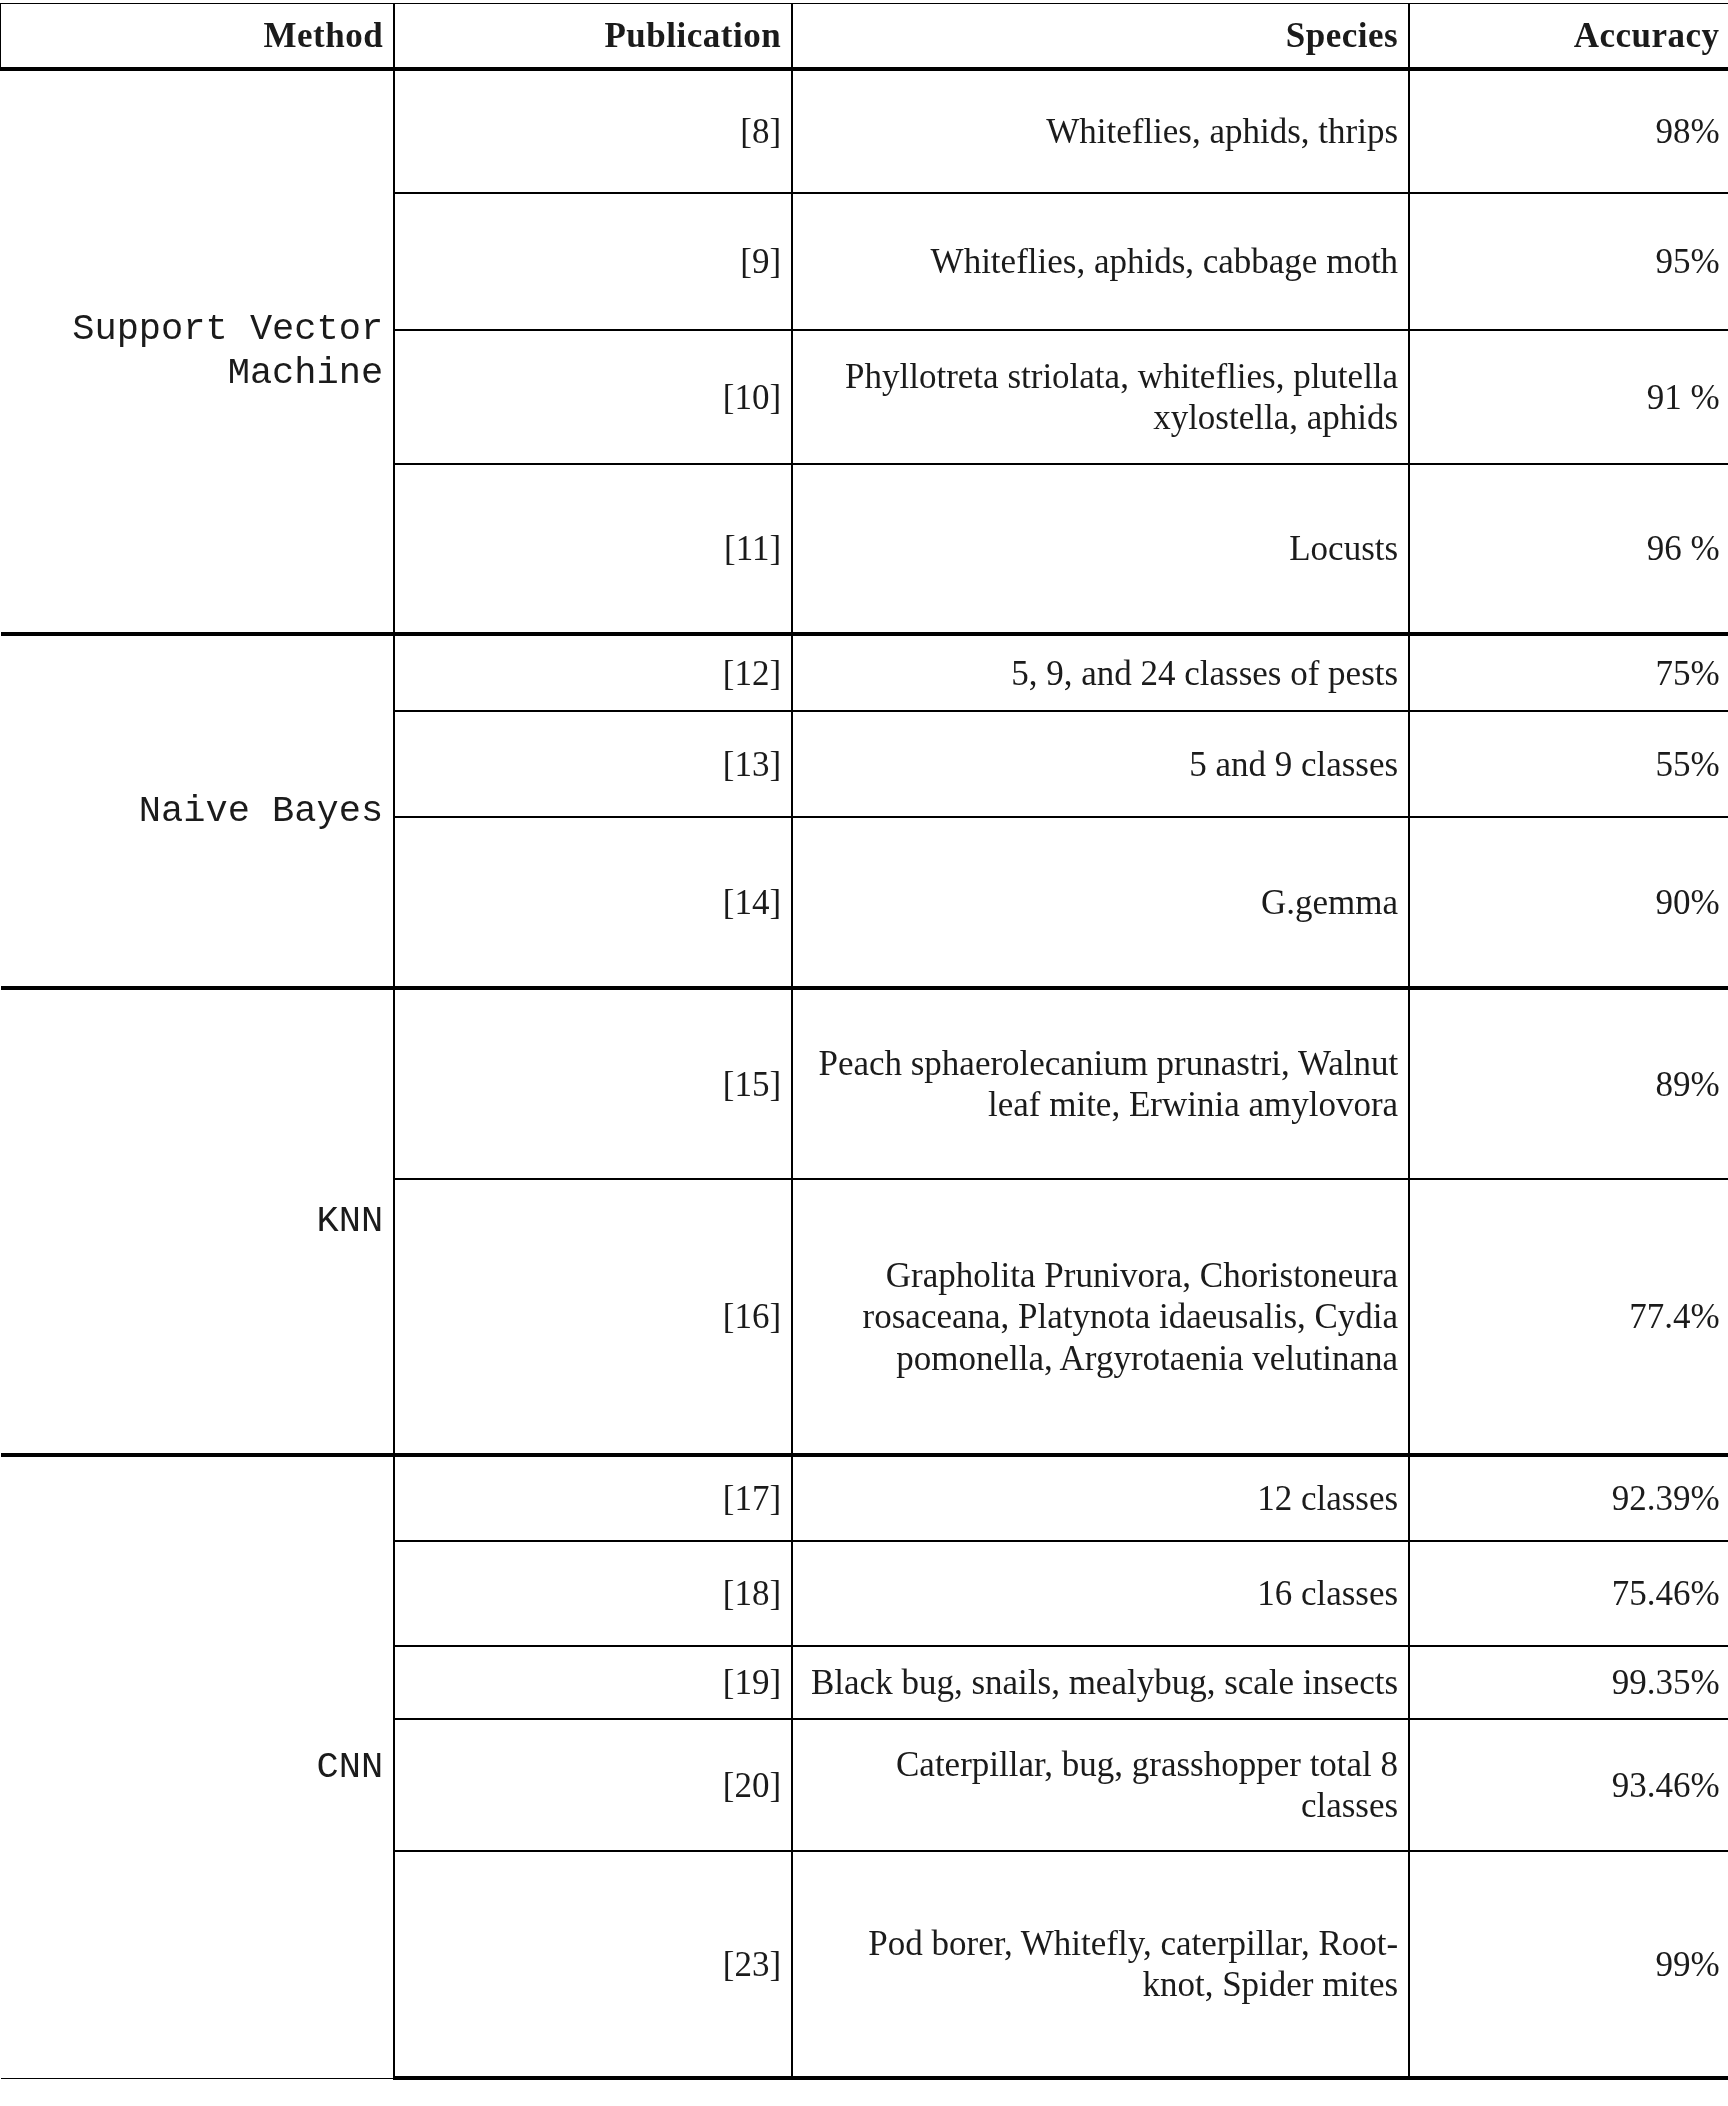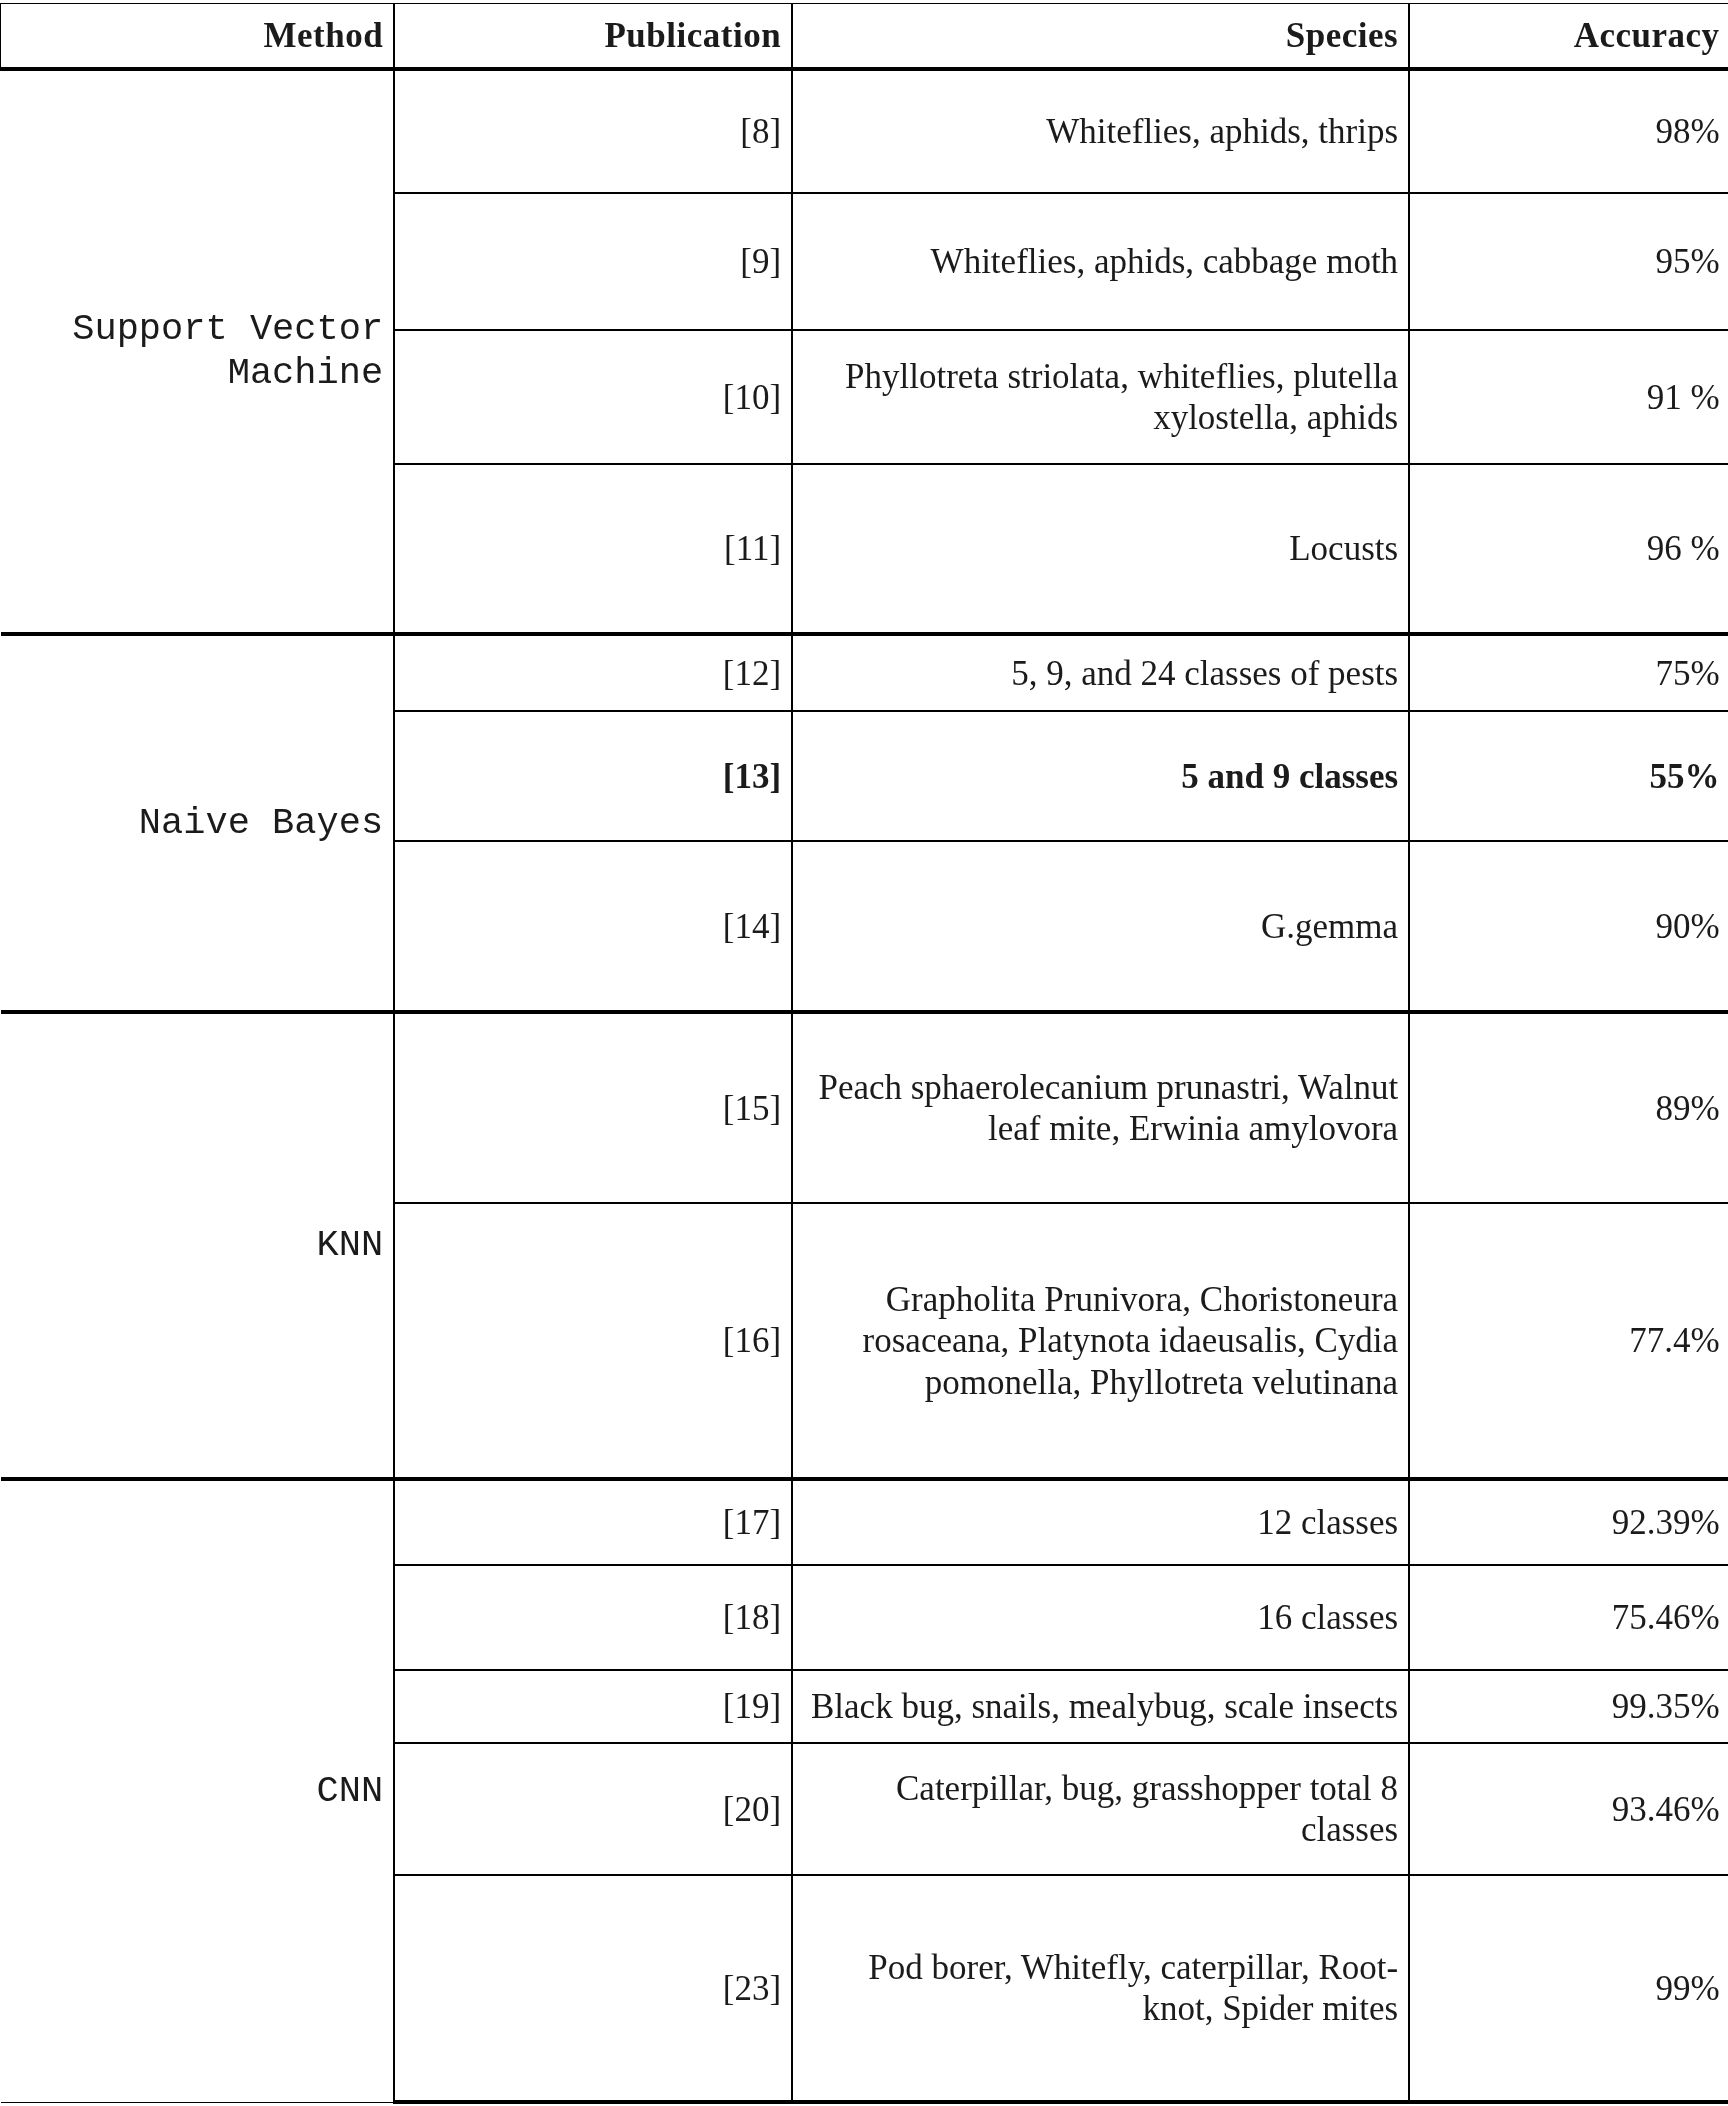--- a/index.html
+++ b/index.html
@@ -123,39 +123,39 @@
           <td class="plain muted">[11]</td>
           <td class="vl muted">Locusts</td>
           <td class="vl muted">96 %</td>
         </tr>
         <tr class="group-start" style="height: 77px;">
           <td class="method-cell" rowspan="3">Naive Bayes</td>
           <td class="plain">[12]</td>
           <td class="vl">5, 9, and 24 classes of pests</td>
           <td class="vl">75%</td>
         </tr>
-        <tr class="row-inner" style="height: 130px; font-weight: bold;">
+        <tr class="row-inner" style="height: 106px;">
           <td class="plain">[13]</td>
           <td class="vl">5 and 9 classes</td>
           <td class="vl">55%</td>
         </tr>
         <tr class="row-inner" style="height: 171px;">
           <td class="plain">[14]</td>
           <td class="vl">G.gemma</td>
           <td class="vl">90%</td>
         </tr>
         <tr class="group-start" style="height: 191px;">
           <td class="method-cell" rowspan="2">KNN</td>
           <td class="plain">[15]</td>
           <td class="vl">Peach sphaerolecanium prunastri,  Walnut leaf mite, Erwinia amylovora</td>
           <td class="vl">89%</td>
         </tr>
         <tr class="row-inner" style="height: 276px;">
           <td class="plain">[16]</td>
-          <td class="vl">Grapholita Prunivora, Choristoneura rosaceana, Platynota idaeusalis, Cydia pomonella, Phyllotreta velutinana</td>
+          <td class="vl">Grapholita Prunivora, Choristoneura rosaceana, Platynota idaeusalis, Cydia pomonella, Argyrotaenia velutinana</td>
           <td class="vl">77.4%</td>
         </tr>
         <tr class="group-start" style="height: 86px;">
           <td class="method-cell" rowspan="5">CNN</td>
           <td class="plain">[17]</td>
           <td class="vl">12 classes</td>
           <td class="vl">92.39%</td>
         </tr>
         <tr class="row-inner" style="height: 105px;">
           <td class="plain">[18]</td>

